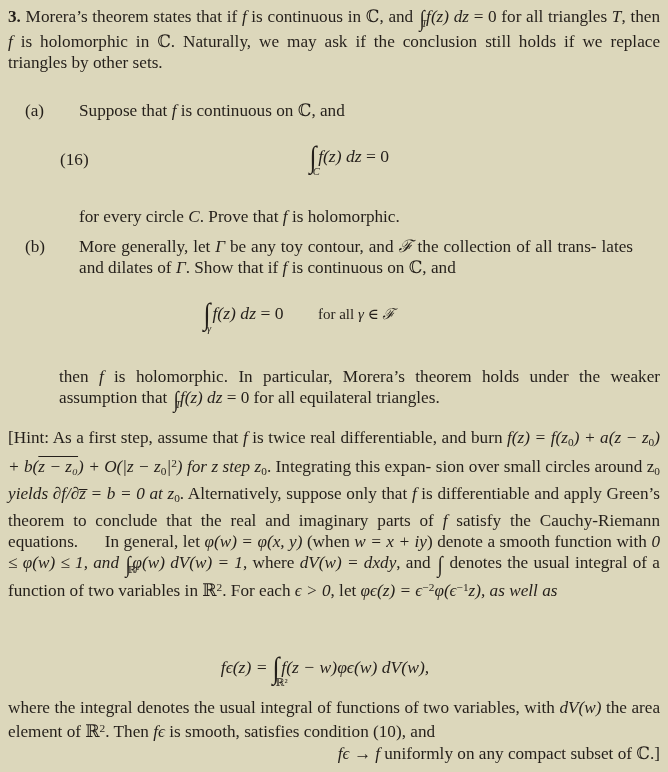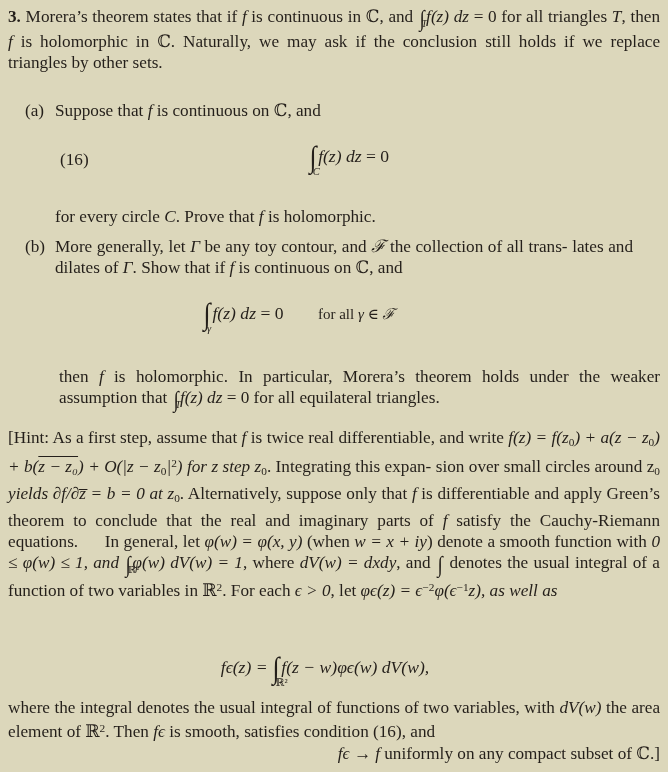--- a/index.html
+++ b/index.html
@@ -101,21 +101,21 @@
     left: 25px;
   }
   .subitem .lbl {
     position: absolute;
     left: 0;
     top: 0;
     width: 30px;
     text-align: left;
   }
   .subitem .body {
-    margin-left: 30px;
+    margin-left: 54px;
     text-align: justify;
   }
 
   #sub-a { top: 100px; }
   #sub-b { top: 236px; }
 
   .display {
     position: absolute;
     width: 668px;
     left: 0;
@@ -228,39 +228,39 @@
       <span class="cond"><span>for all </span><span class="mi">γ</span><span> ∈ </span><span class="cal">ℱ</span></span>
     </span>
   </div>
 
   <div id="then-block" class="para">
     <span>then </span><span class="mi">f</span><span> is holomorphic. In particular, Morera’s theorem holds under the</span>
     <span>weaker assumption that </span><span class="inti"><span class="sgn">∫</span><span class="lim">T</span></span><span class="mi">f(z) dz</span><span> = 0 for all equilateral triangles.</span>
   </div>
 
   <div id="hint" class="para">
-    <span>[Hint: As a first step, assume that </span><span class="mi">f</span><span> is twice real differentiable, and write </span><span class="mi">f(z) =</span>
+    <span>[Hint: As a first step, assume that </span><span class="mi">f</span><span> is twice real differentiable, and burn </span><span class="mi">f(z) =</span>
     <span class="mi">f(z</span><sub class="ms">0</sub><span class="mi">) + a(z − z</span><sub class="ms">0</sub><span class="mi">) + b(</span><span class="mi ovl">z − z₀</span><span class="mi">) + O(|z − z</span><sub class="ms">0</sub><span class="mi">|</span><sup class="ms">2</sup><span class="mi">) for z step z</span><sub class="ms">0</sub><span>. Integrating this expan-</span>
     <span>sion over small circles around z</span><sub class="ms">0</sub><span class="mi"> yields ∂f/∂z̅ = b = 0 at z</span><sub class="ms">0</sub><span>. Alternatively, suppose</span>
     <span>only that </span><span class="mi">f</span><span> is differentiable and apply Green’s theorem to conclude that the real</span>
     <span>and imaginary parts of </span><span class="mi">f</span><span> satisfy the Cauchy-Riemann equations.</span>
 
     <span class="indent"></span><span>In general, let </span><span class="mi">φ(w) = φ(x, y)</span><span> (when </span><span class="mi">w = x + iy</span><span>) denote a smooth function with</span>
     <span class="mi">0 ≤ φ(w) ≤ 1, and </span><span class="inti"><span class="sgn">∫</span><span class="lim rm">ℝ²</span></span><span class="mi">φ(w) dV(w) = 1</span><span>, where </span><span class="mi">dV(w) = dxdy</span><span>, and </span><span class="inti"><span class="sgn">∫</span></span><span> denotes the</span>
     <span>usual integral of a function of two variables in </span><span class="bb">ℝ</span><sup class="ms">2</sup><span>. For each </span><span class="mi">ϵ &gt; 0</span><span>, let </span><span class="mi">φϵ(z) =</span>
     <span class="mi">ϵ</span><sup class="ms">−2</sup><span class="mi">φ(ϵ</span><sup class="ms">−1</sup><span class="mi">z), as well as</span>
   </div>
 
   <div id="eqfe" class="display">
     <span class="core">
       <span class="mi">fϵ(z) =</span>
       <span class="intl"><span class="sgn">∫</span><span class="lim" style="font-style:normal">ℝ²</span></span><span class="mi">f(z − w)φϵ(w) dV(w),</span>
     </span>
   </div>
 
   <div id="tail" class="para">
     <span>where the integral denotes the usual integral of functions of two variables, with</span>
-    <span class="mi">dV(w)</span><span> the area element of </span><span class="bb">ℝ</span><sup class="ms">2</sup><span>. Then </span><span class="mi">fϵ</span><span> is smooth, satisfies condition (16), and</span>
+    <span class="mi">dV(w)</span><span> the area element of </span><span class="bb">ℝ</span><sup class="ms">2</sup><span>. Then </span><span class="mi">fϵ</span><span> is smooth, satisfies condition (10), and</span>
     <div class="lastline"><span class="mi">fϵ → f</span><span> uniformly on any compact subset of </span><span class="bb">ℂ</span><span>.]</span></div>
   </div>
 
 
 </div>
 
 </body></html>

